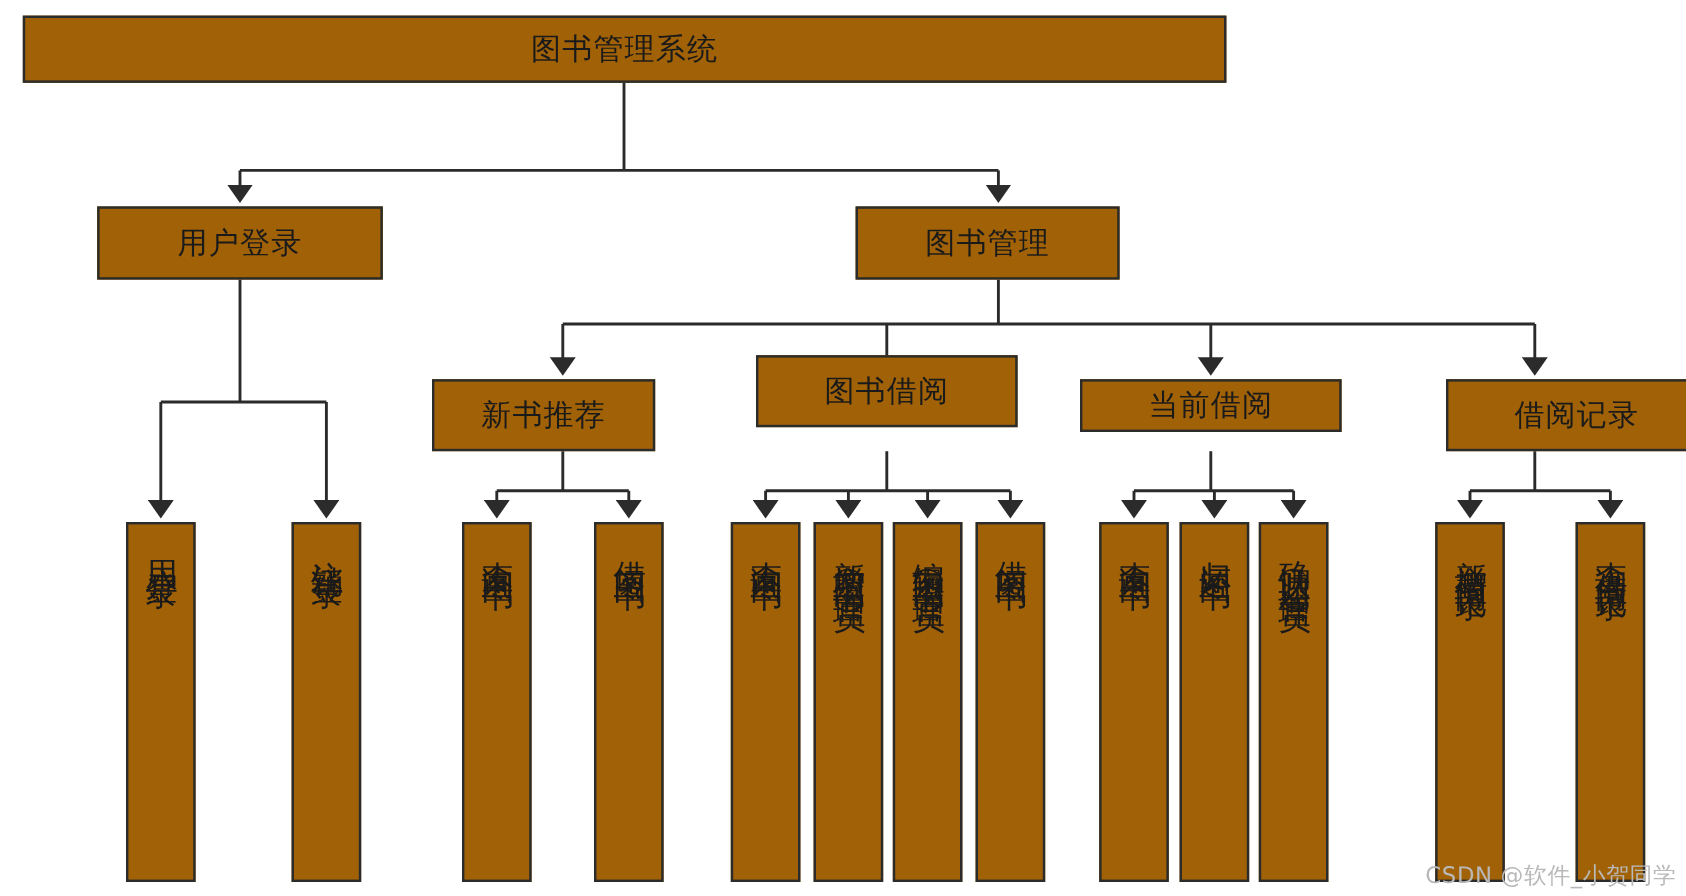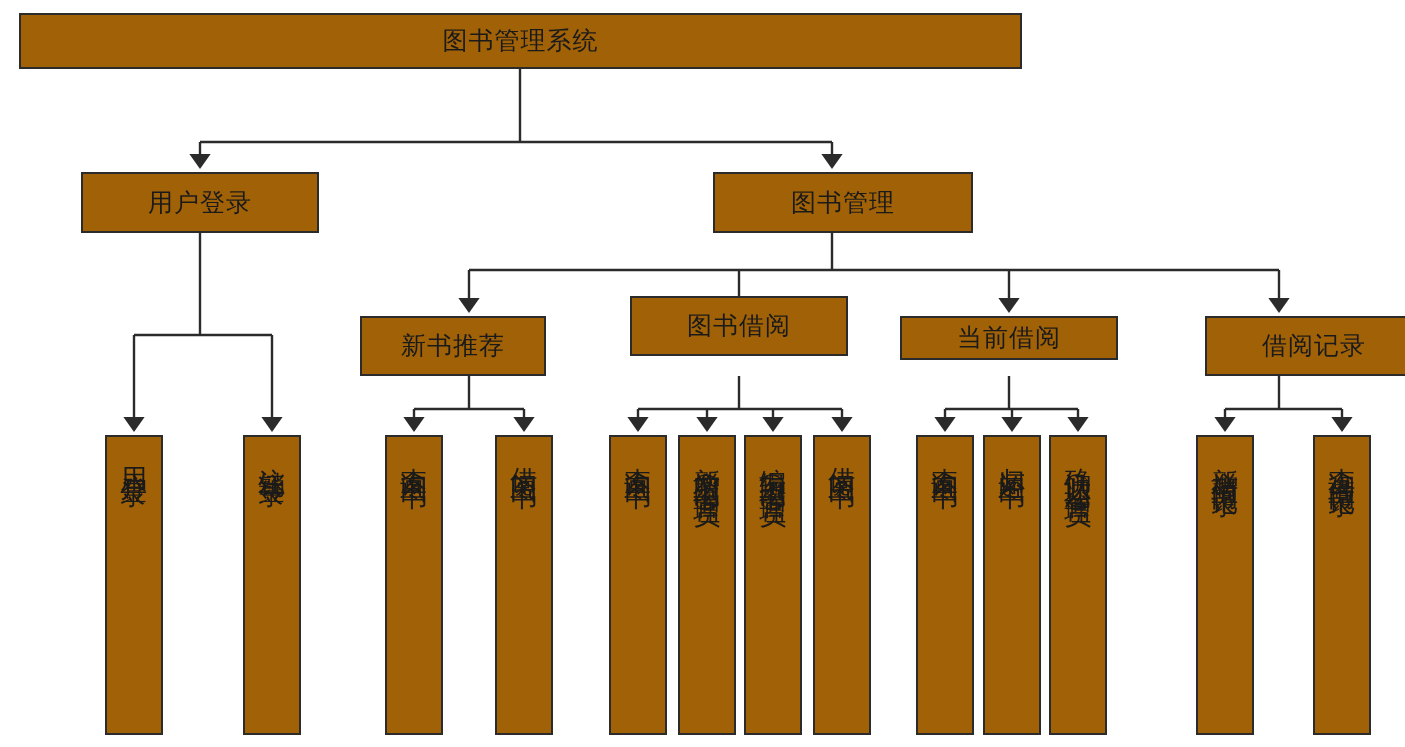--- a/index.html
+++ b/index.html
@@ -120,21 +120,21 @@
     </g>
   </svg>
 
   <div class="node root horiz" style="left:19px;top:13px;width:1003px;height:56px;">
     <span class="label">图书管理系统</span>
   </div>
 
   <div class="node horiz" style="left:81px;top:172px;width:238px;height:61px;">
     <span class="label">用户登录</span>
   </div>
-  <div class="node horiz" style="left:713px;top:172px;width:260px;height:61px;">
+  <div class="node horiz" style="left:713px;top:172px;width:220px;height:61px;">
     <span class="label">图书管理</span>
   </div>
 
   <div class="node horiz" style="left:360px;top:316px;width:186px;height:60px;">
     <span class="label">新书推荐</span>
   </div>
   <div class="node horiz" style="left:630px;top:296px;width:218px;height:60px;">
     <span class="label">图书借阅</span>
   </div>
   <div class="node horiz" style="left:900px;top:316px;width:218px;height:44px;">
@@ -181,13 +181,14 @@
     <span class="label">确认归还（管理员）</span>
   </div>
 
   <div class="node leaf" style="left:1196px;top:435px;width:58px;height:300px;">
     <span class="label">新增借阅记录</span>
   </div>
   <div class="node leaf" style="left:1313px;top:435px;width:58px;height:300px;">
     <span class="label">查询借阅记录</span>
   </div>
 
+  <div id="watermark">CSDN @软件_小贺同学</div>
 </div>
 
 </body></html>

